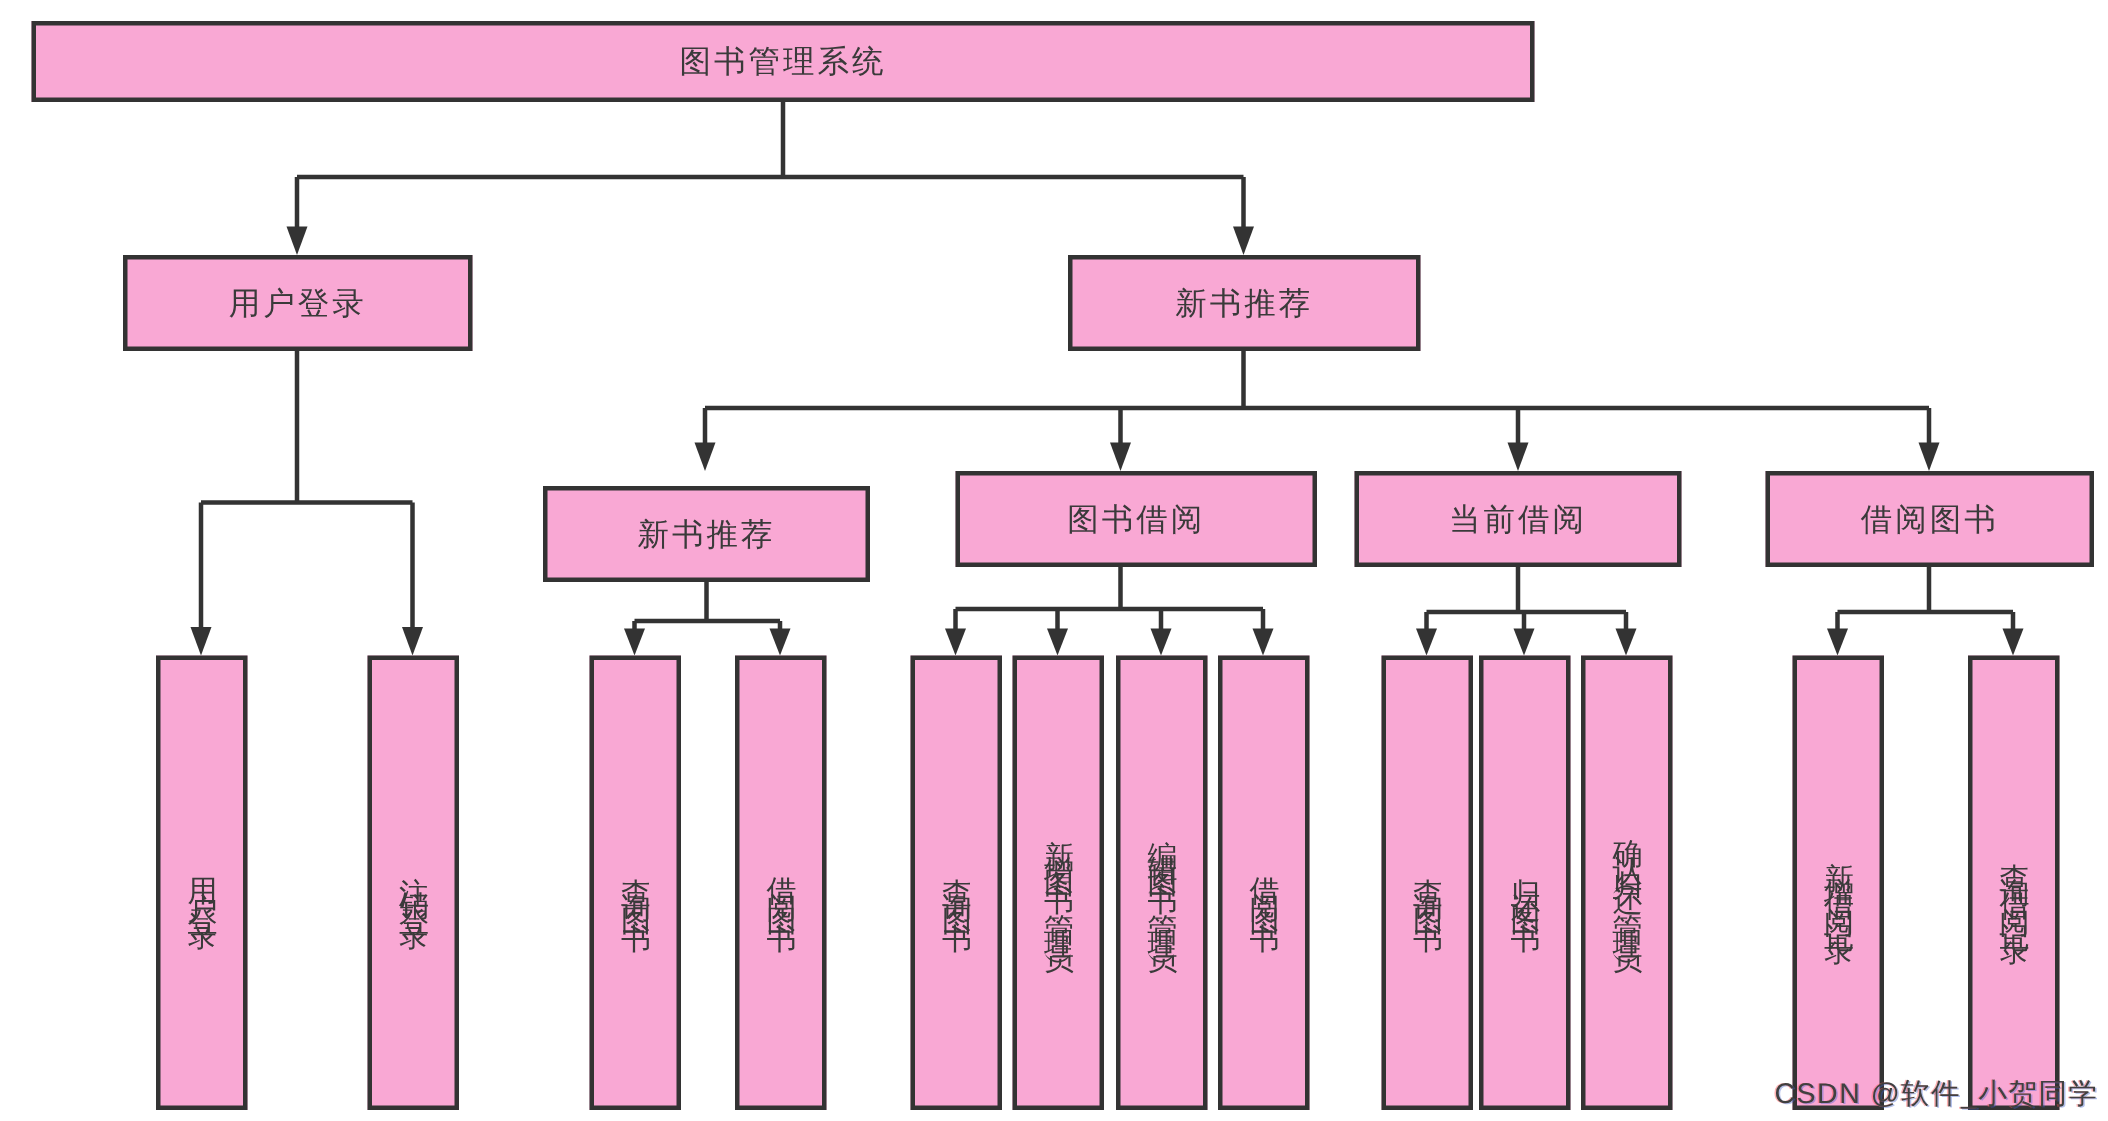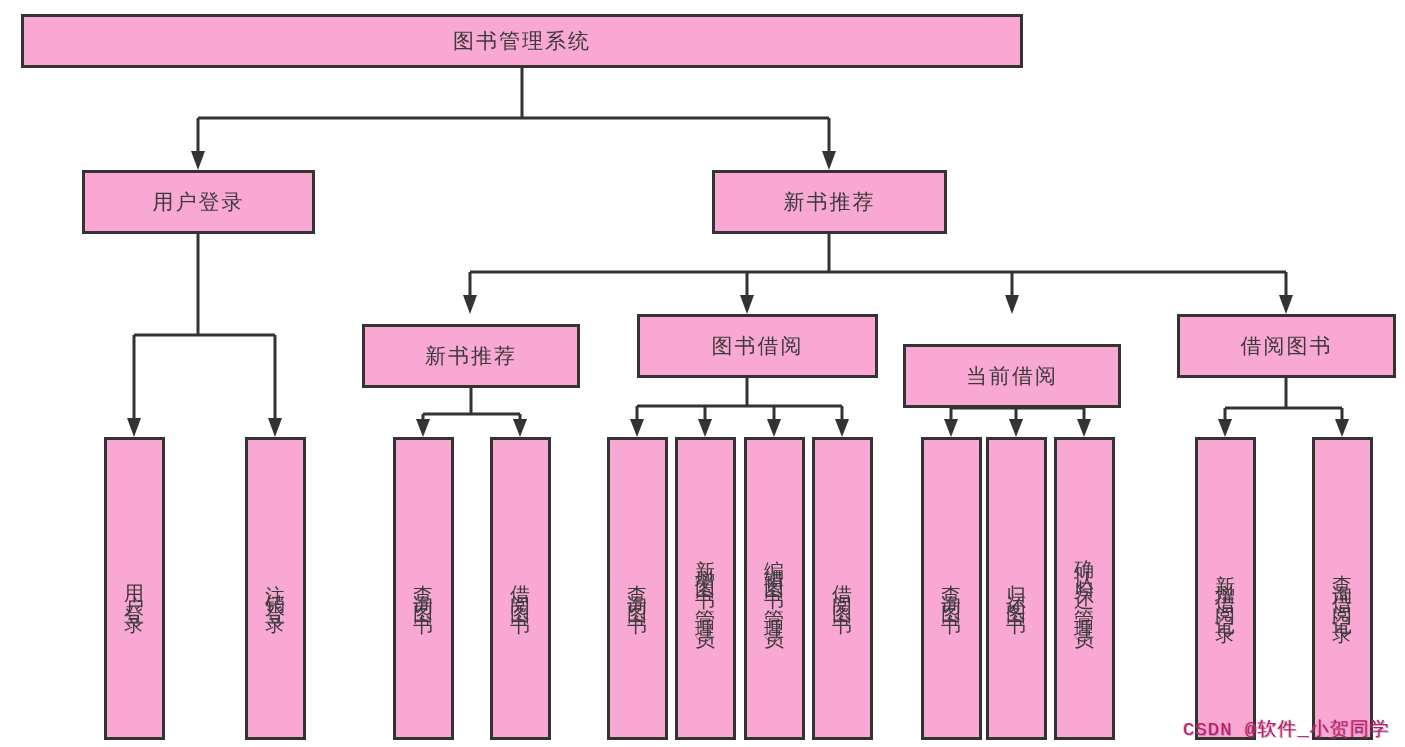--- a/index.html
+++ b/index.html
@@ -23,23 +23,22 @@
     text-orientation:mixed;
     font-size:20px;
     letter-spacing:10px;
     line-height:1;
   }
   #connectors{position:absolute;left:0;top:0;z-index:1;}
   .node{z-index:2;}
   #watermark{
     position:absolute;left:1183px;top:716px;z-index:5;
     font-size:19px;letter-spacing:1px;white-space:nowrap;
-    color:#be185d;
+    color:#404040;
     text-shadow:-1px 0 rgba(252,85,85,.45), 1px 1px rgba(64,98,205,.40);
-    font-family:Liberation Mono, monospace;
   }
 </style>
 </head>
 <body>
 
 <svg id="connectors" width="1405" height="747" viewBox="0 0 1405 747">
   <g stroke="#333333" stroke-width="3" fill="none">
 
     <path d="M522,68 V118 M198,118 H829 M198,118 V152 M829,118 V152"></path>
 
@@ -85,21 +84,21 @@
   </g>
 </svg>
 
 <div class="node hnode" style="left:21px;top:14px;width:1002px;height:54px;">图书管理系统</div>
 
 <div class="node hnode" style="left:82px;top:170px;width:233px;height:64px;">用户登录</div>
 <div class="node hnode" style="left:712px;top:170px;width:235px;height:64px;">新书推荐</div>
 
 <div class="node hnode" style="left:362px;top:324px;width:218px;height:64px;">新书推荐</div>
 <div class="node hnode" style="left:637px;top:314px;width:241px;height:64px;">图书借阅</div>
-<div class="node hnode" style="left:903px;top:314px;width:218px;height:64px;margin-top:30px;">当前借阅</div>
+<div class="node hnode" style="left:903px;top:314px;width:218px;height:64px;">当前借阅</div>
 <div class="node hnode" style="left:1177px;top:314px;width:219px;height:64px;">借阅图书</div>
 
 <div class="node vnode" style="left:104px;top:437px;width:61px;height:303px;">用户登录</div>
 <div class="node vnode" style="left:245px;top:437px;width:61px;height:303px;">注销登录</div>
 
 <div class="node vnode" style="left:393px;top:437px;width:61px;height:303px;">查询图书</div>
 <div class="node vnode" style="left:490px;top:437px;width:61px;height:303px;">借阅图书</div>
 
 <div class="node vnode" style="left:607px;top:437px;width:61px;height:303px;">查询图书</div>
 <div class="node vnode" style="left:675px;top:437px;width:61px;height:303px;">新增图书（管理员）</div>

